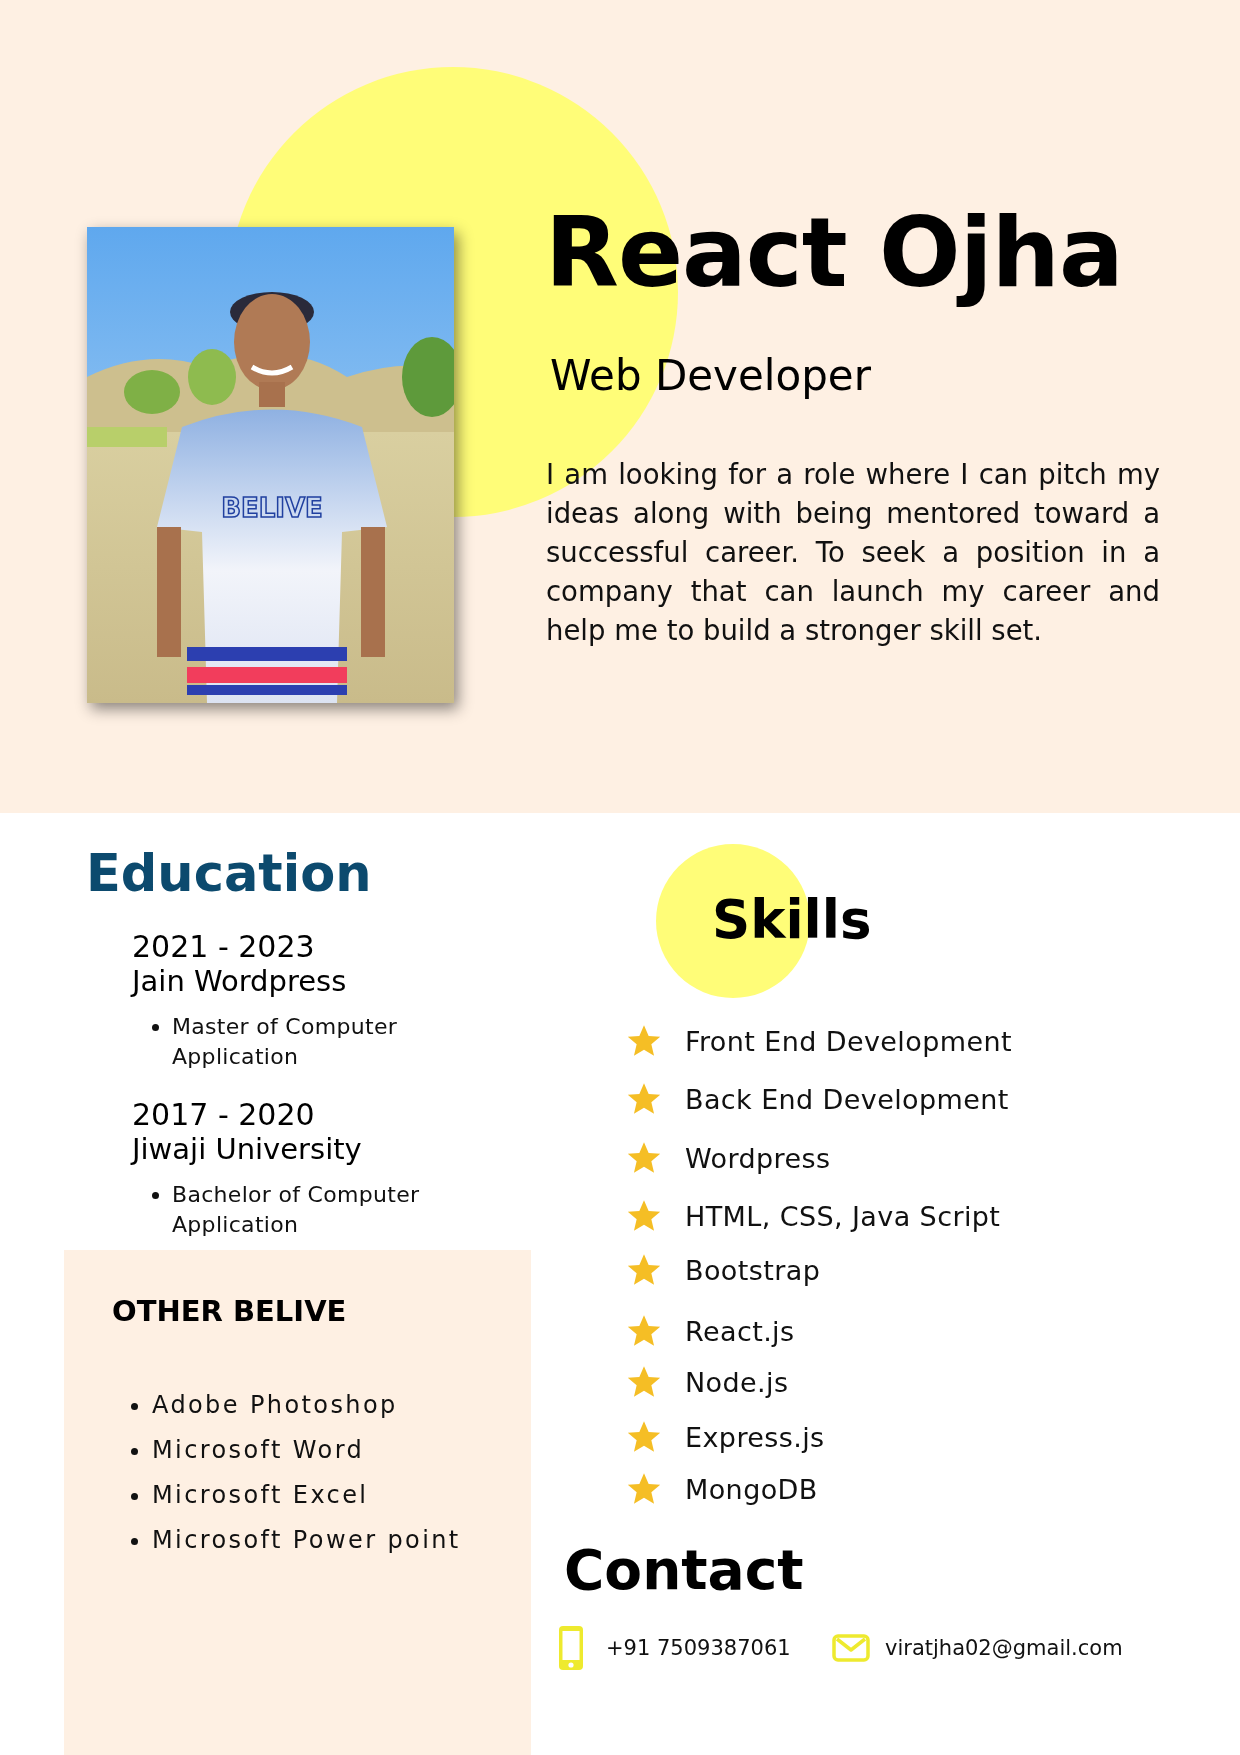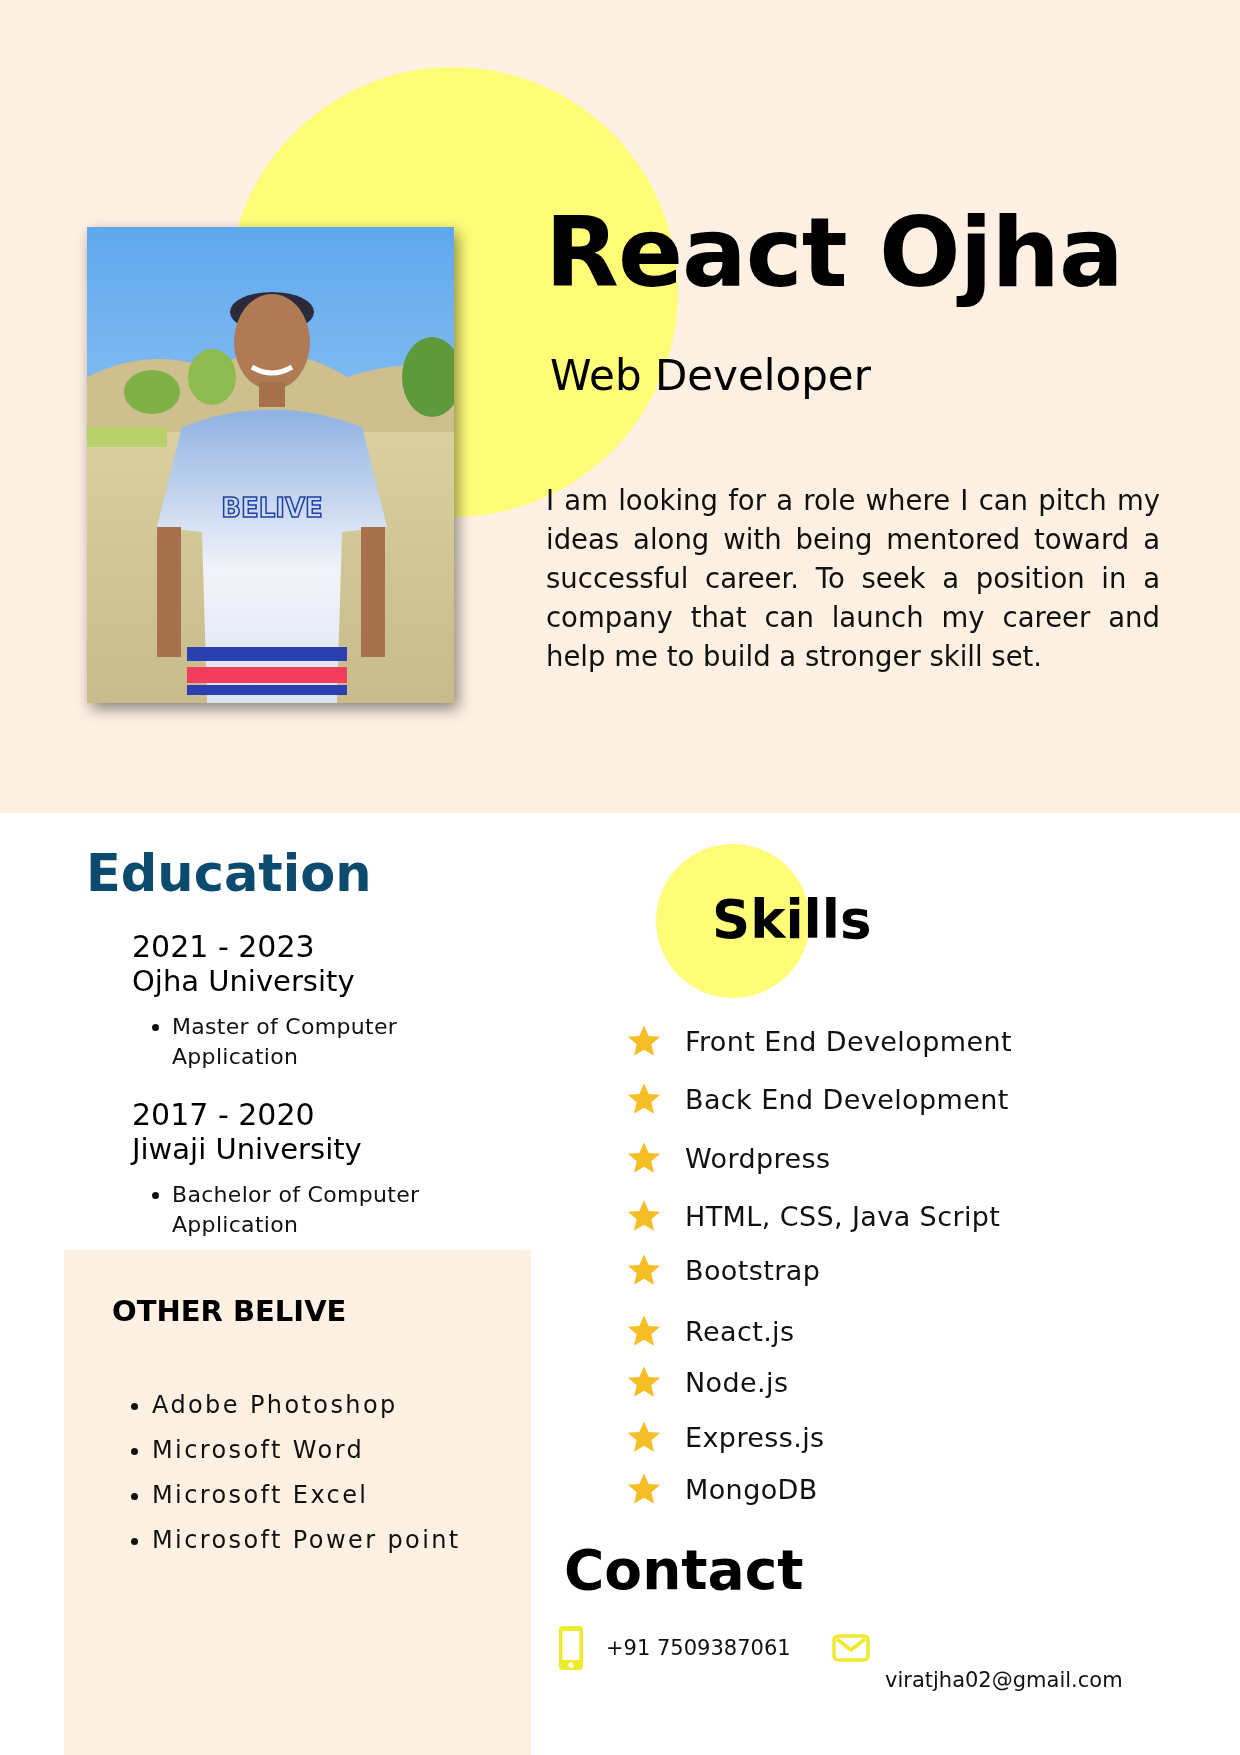--- a/index.html
+++ b/index.html
@@ -9,21 +9,21 @@
 
   #top-band { left:0; top:0; width:1240px; height:813px; background:#FEF0E3; }
   #big-circle { left:228px; top:67px; width:450px; height:450px; border-radius:50%; background:#FFFD78; }
 
   #photo-frame { left:87px; top:227px; width:367px; height:476px; overflow:hidden;
     box-shadow: 4px 6px 14px rgba(0,0,0,0.45); }
   #photo-frame svg { display:block; width:100%; height:100%; }
 
   #name { left:545px; top:205px; font-size:96px; font-weight:bold; letter-spacing:-1px; line-height:1; white-space:nowrap; color:#000; }
   #role { left:550px; top:355px; font-size:42px; line-height:1; white-space:nowrap; color:#000; }
-  #summary { left:546px; top:481px; width:614px; font-size:27.5px; line-height:39px; text-align:justify; color:#111; }
+  #summary { left:546px; top:455px; width:614px; font-size:27.5px; line-height:39px; text-align:justify; color:#111; }
 
   #edu-title { left:86px; top:848px; font-size:51px; font-weight:bold; line-height:1; color:#0c4a6e; }
   .edu-entry { left:132px; width:330px; }
   .edu-years { font-size:30px; font-weight:500; line-height:34px; color:#000; }
   .edu-school { font-size:29px; line-height:34px; color:#000; }
   .edu-bullets { margin-top:14px; padding-left:40px; font-size:22px; line-height:30px; color:#111; letter-spacing:0.3px; }
   .edu-bullets li { list-style:disc; }
 
   #other-panel { left:64px; top:1250px; width:467px; height:505px; background:#FEF0E3; }
   #other-title { left:112px; top:1297px; font-size:29px; font-weight:bold; line-height:1; color:#000; }
@@ -33,21 +33,21 @@
   #skills-circle { left:656px; top:844px; width:154px; height:154px; border-radius:50%; background:#FFFD78; }
   #skills-title { left:712px; top:893px; font-size:53px; font-weight:bold; line-height:1; color:#000; }
   .skill-row { left:626px; height:36px; display:flex; align-items:center; white-space:nowrap; }
   .skill-row .star { width:36px; height:36px; margin-right:11px; flex:none; }
   .skill-row .label { font-size:27px; color:#111; letter-spacing:0.4px;margin-left:12px; }
 
   #contact-title { left:564px; top:1543px; font-size:55px; font-weight:bold; line-height:1; color:#000; }
   #phone-icon { left:558px; top:1625px; width:26px; height:46px; }
   #phone-text { left:606px; top:1636px; font-size:21px; line-height:24px; color:#111; white-space:nowrap; }
   #mail-icon { left:832px; top:1634px; width:38px; height:28px; }
-  #mail-text { left:885px; top:1636px; font-size:21px; line-height:24px; color:#111; white-space:nowrap;margin-top:32px; }
+  #mail-text { left:885px; top:1636px; font-size:21px; line-height:24px; color:#111; white-space:nowrap; }
 </style>
 </head>
 <body>
 
 <div id="top-band" class="abs"></div>
 <div id="big-circle" class="abs"></div>
 
 <div id="photo-frame" class="abs" aria-label="Profile photo of Shivam Ojha">
   <svg viewBox="0 0 367 476" preserveAspectRatio="none">
     <defs>
@@ -87,21 +87,21 @@
 </div>
 
 <div id="name" class="abs">React Ojha</div>
 <div id="role" class="abs">Web Developer</div>
 <div id="summary" class="abs">I am looking for a role where I can pitch my ideas along with being mentored toward a successful career. To seek a position in a company that can launch my career and help me to build a stronger skill set.</div>
 
 <div id="edu-title" class="abs">Education</div>
 
 <div class="abs edu-entry" style="top:930px;">
   <div class="edu-years">2021 - 2023</div>
-  <div class="edu-school">Ojha University</div>
+  <div class="edu-school">Jain Wordpress</div>
   <ul class="edu-bullets">
     <li>Master of  Computer Application</li>
   </ul>
 </div>
 
 <div class="abs edu-entry" style="top:1098px;">
   <div class="edu-years">2017 - 2020</div>
   <div class="edu-school">Jiwaji University</div>
   <ul class="edu-bullets">
     <li>Bachelor of Computer Application</li>

